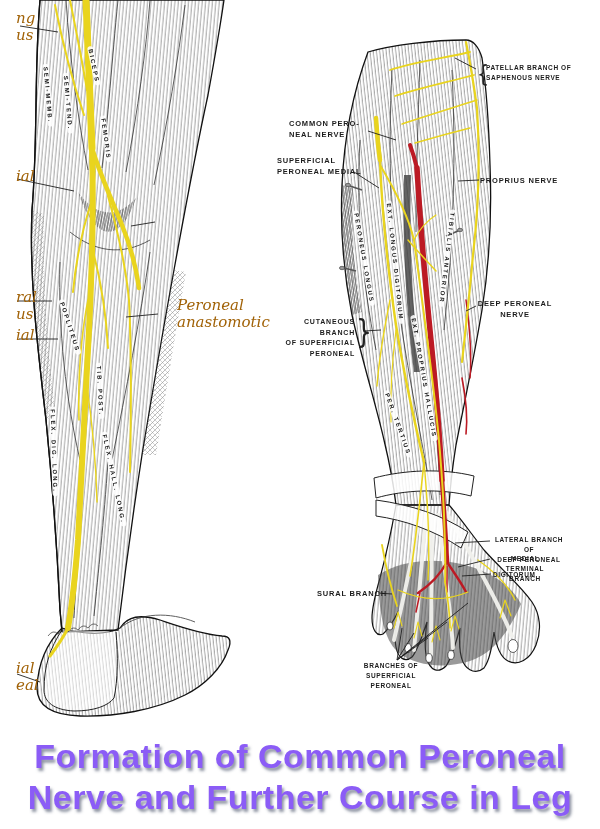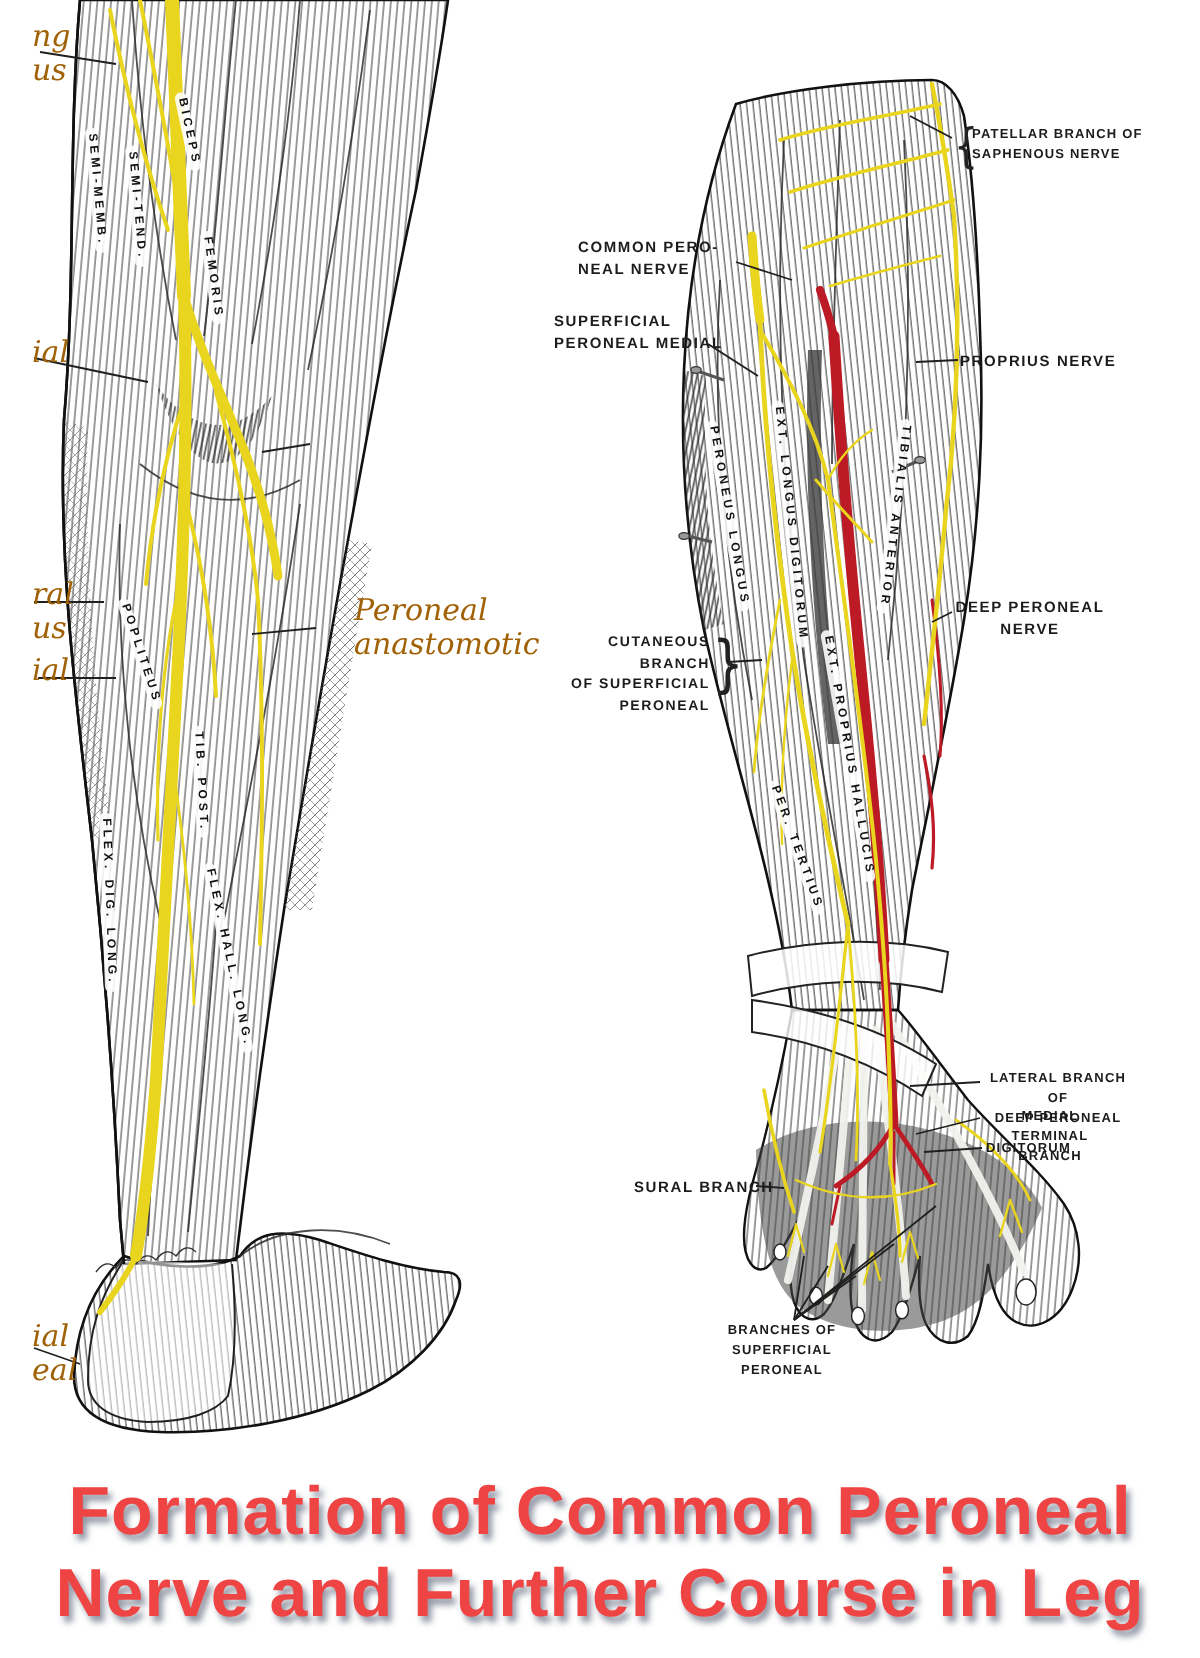--- a/index.html
+++ b/index.html
@@ -15,21 +15,21 @@
   .caps.sml{font-size:6.5px;letter-spacing:.6px;}
   .tr{text-align:right;}
   .tc{text-align:center;}
   .brace{position:absolute;font-family:"DejaVu Sans",sans-serif;font-weight:400;color:#222;
          transform:scaleY(1.25);transform-origin:top left;line-height:1;}
   .ribbon{position:absolute;font-size:6px;font-weight:700;letter-spacing:2px;color:#111;
           background:rgba(255,255,255,.88);padding:0 3px;border-radius:5px;white-space:nowrap;
           transform-origin:center;}
   .caption{position:absolute;left:0;right:0;top:736px;text-align:center;white-space:pre-line;
            font-weight:700;font-size:34px;line-height:1.2;letter-spacing:.5px;
-           color:#ef4444;text-shadow:2px 3px 3px rgba(115,122,140,.8);}
+           color:#8b5cf6;text-shadow:2px 3px 3px rgba(115,122,140,.8);}
 </style>
 </head>
 <body>
 
 <div class="canvas">
 
   <svg class="art" width="600" height="829" viewBox="0 0 600 829">
     <defs>
       <pattern id="hatchL" width="3.4" height="8" patternUnits="userSpaceOnUse" patternTransform="rotate(5)">
         <line x1="1" y1="0" x2="1" y2="8" stroke="#5a5a5a" stroke-width="0.6"></line>

